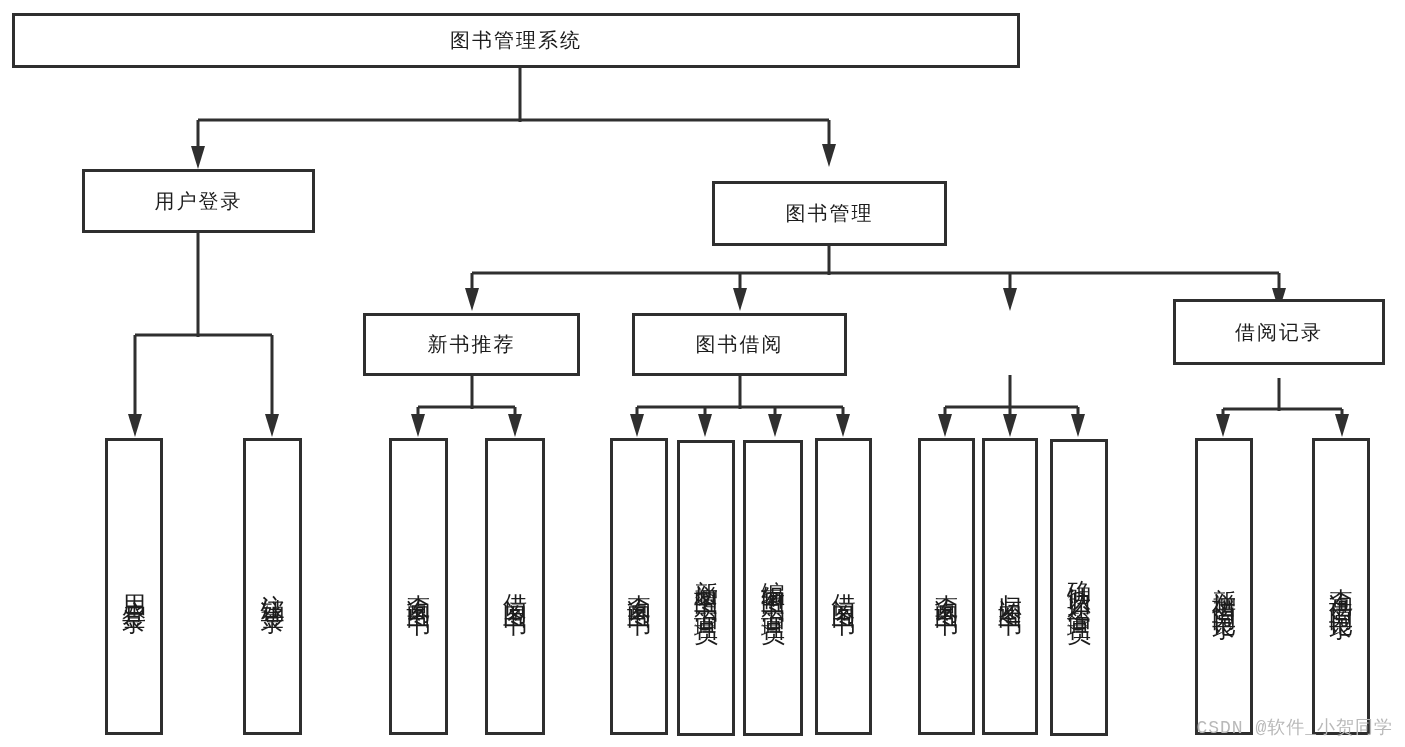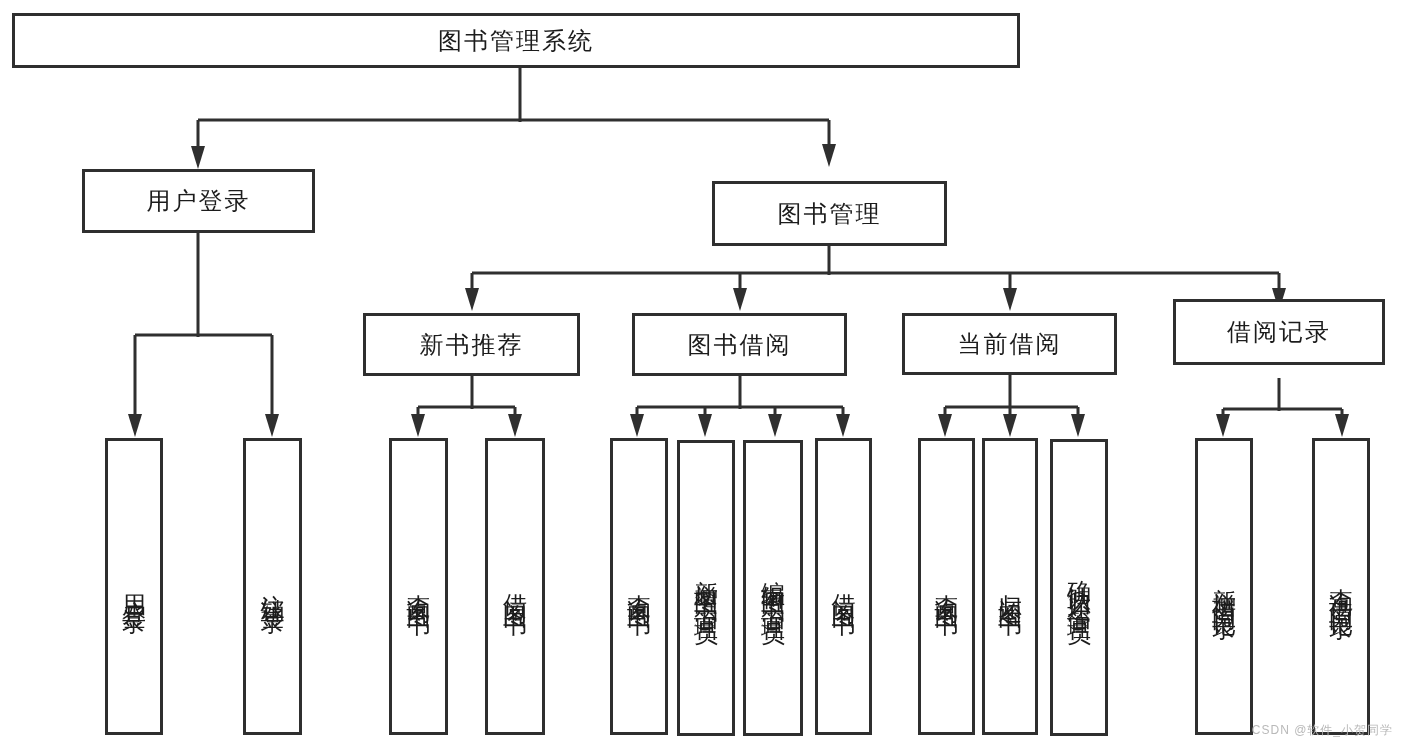--- a/index.html
+++ b/index.html
@@ -22,44 +22,45 @@
     box-sizing: border-box;
     background: #ffffff;
     border: 3px solid #2f2f2f;
     display: flex;
     align-items: center;
     justify-content: center;
     z-index: 2;
     color: #1c1c1c;
   }
   .node.h span {
-    font-size: 24px;
+    font-size: 20px;
     letter-spacing: 2px;
     white-space: nowrap;
     color: #1c1c1c;
     text-align: center;
   }
   .node.v span {
     writing-mode: vertical-rl;
     text-orientation: mixed;
     font-size: 24px;
     letter-spacing: 6px;
     line-height: 1;
     color: #1c1c1c;
     white-space: nowrap;
   }
   #watermark {
     position: absolute;
     right: 12px;
     bottom: 8px;
-    font-size: 12px;
+    font-size: 18px;
     color: #b9b9b9;
     letter-spacing: 1px;
     z-index: 3;
     white-space: nowrap;
+    font-family: Liberation Mono, monospace;
   }
 </style>
 </head>
 <body>
 
 <div id="canvas">
 
   <svg id="wires" viewBox="0 0 1405 747" xmlns="http://www.w3.org/2000/svg">
     <g stroke="#2f2f2f" stroke-width="3" fill="none">
 
@@ -110,23 +111,20 @@
   <div class="node h" style="left:712px;top:181px;width:235px;height:65px">
     <span>图书管理</span>
   </div>
 
   <div class="node h" style="left:632px;top:313px;width:215px;height:63px">
     <span>图书借阅</span>
   </div>
   <div class="node h" style="left:363px;top:313px;width:217px;height:63px">
     <span>新书推荐</span>
   </div>
-  <div class="node h" style="left:902px;top:313px;width:215px;height:62px">
-    <span>当前借阅</span>
-  </div>
   <div class="node h" style="left:1173px;top:299px;width:212px;height:66px">
     <span>借阅记录</span>
   </div>
 
   <div class="node v" style="left:105px;top:438px;width:58px;height:297px">
     <span>用户登录</span>
   </div>
   <div class="node v" style="left:243px;top:438px;width:59px;height:297px">
     <span>注销登录</span>
   </div>

